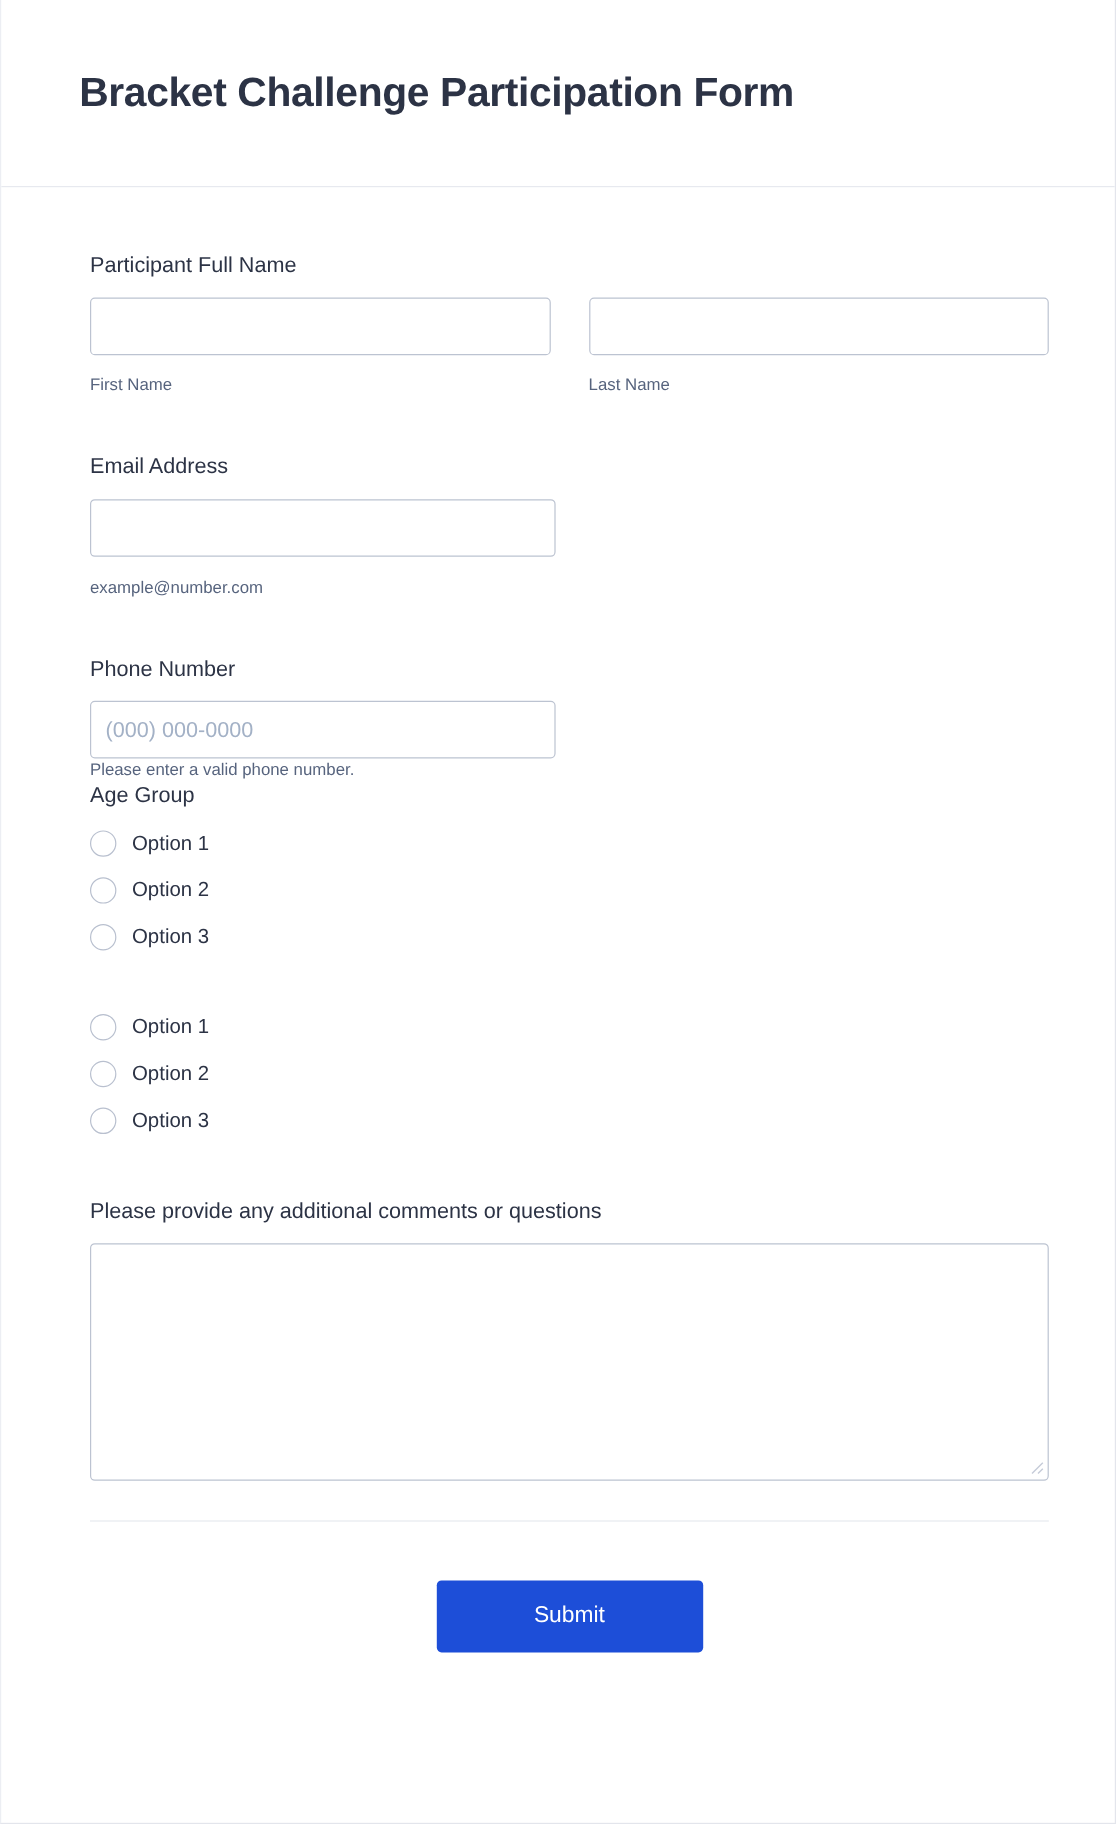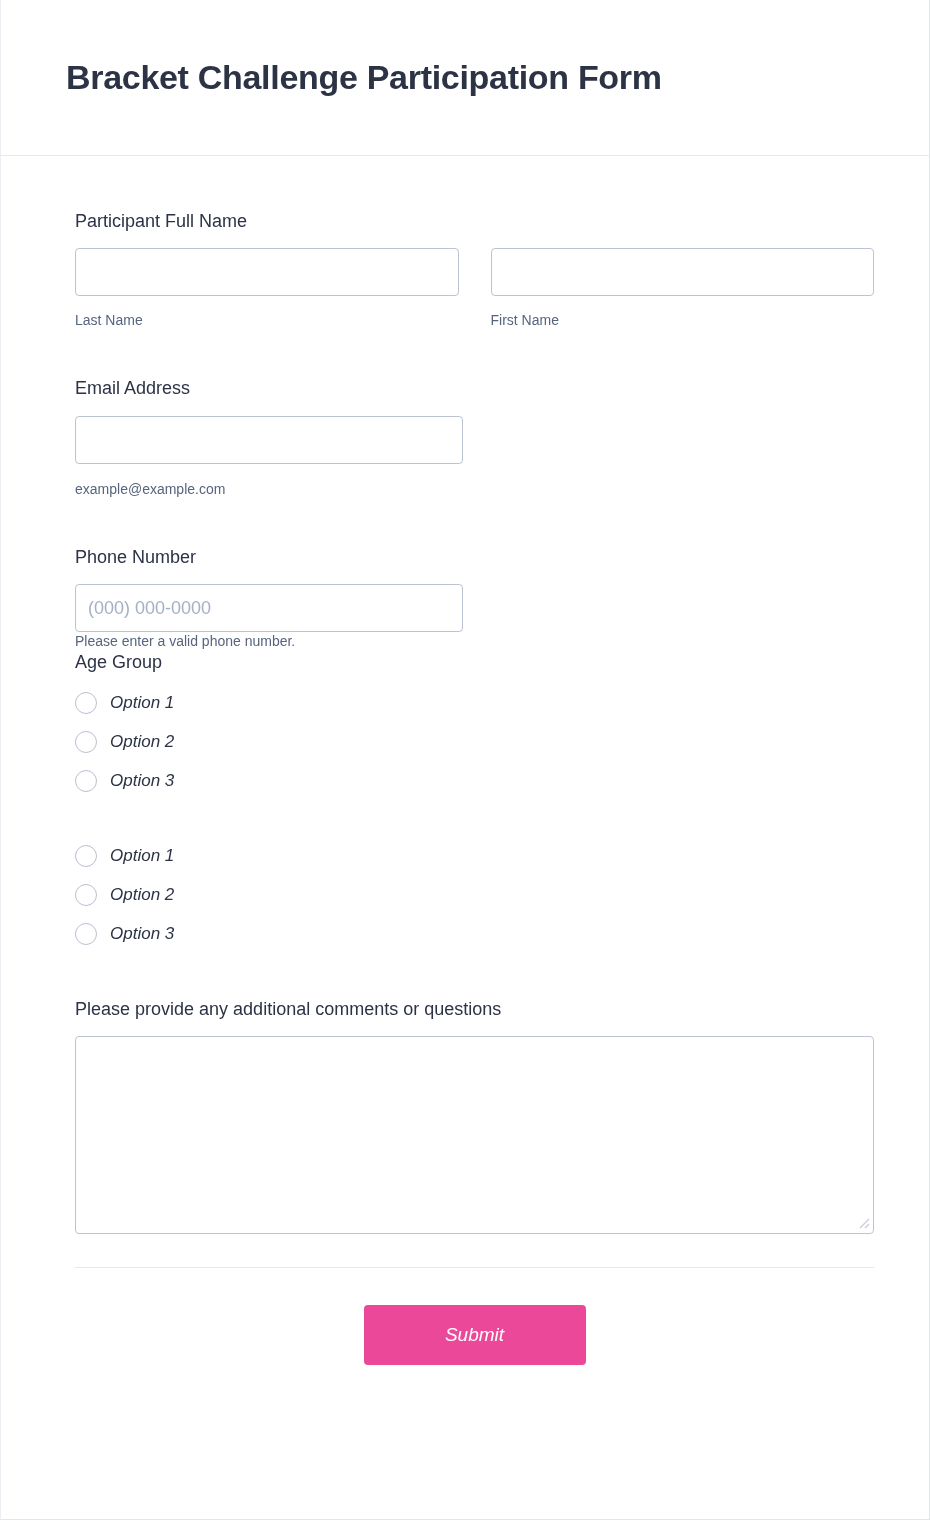--- a/index.html
+++ b/index.html
@@ -76,21 +76,21 @@
   .field-prev { margin-top: 51px; }
   .radio-group { display: flex; flex-direction: column; gap: 15px; margin-top: 17px; }
   .radio-row { display: flex; align-items: center; gap: 13px; height: 24px; cursor: pointer; }
   .radio-circle {
     width: 22px; height: 22px;
     border: 1px solid #b9c0cf;
     border-radius: 50%;
     background: #fff;
     flex: 0 0 auto;
   }
-  .radio-text { font-size: 17px; line-height: 24px; color: #2c3345; font-style: italic; }
+  .radio-text { font-size: 17px; line-height: 24px; color: #2c3345; }
 
   .field-comments { margin-top: 51px; }
   .textarea-wrap { position: relative; margin-top: 15px; }
   .comments-textarea {
     display: block;
     width: 100%;
     height: 198px;
     border: 1px solid #bcc3d1;
     border-radius: 4px;
     background: #fff;
@@ -100,63 +100,62 @@
     color: #2c3345;
     padding: 12px;
     outline: none;
   }
   .resize-grip { position: absolute; right: 4px; bottom: 5px; pointer-events: none; line-height: 0; }
 
   .submit-divider { margin-top: 33px; border-top: 1px solid #e7e9ef; }
   .submit-row { padding: 37px 0 0 0; }
   .submit-button {
     display: block;
-    margin: 0 auto;
+    margin: 12px auto;
     width: 222px;
     height: 60px;
     border: none;
     border-radius: 4px;
-    background: #ec4899;
+    background: #1d4ed8;
     color: #ffffff;
     font-family: "Liberation Sans", "DejaVu Sans", sans-serif;
     font-size: 19px;
     font-weight: 500;
     cursor: pointer;
-    font-style: italic;
   }
 </style>
 </head>
 <body>
 
 <div class="page">
 
   <div class="form-header">
     <h1 class="form-title">Bracket Challenge Participation Form</h1>
   </div>
 
   <div class="form-body">
 
     <div class="field field-fullname">
       <div class="q-label">Participant Full Name</div>
       <div class="name-row">
         <div class="name-col">
           <input type="text" class="text-input" value="" style="">
-          <div class="sub-label">Last Name</div>
+          <div class="sub-label">First Name</div>
         </div>
         <div class="name-col">
           <input type="text" class="text-input" value="" style="">
-          <div class="sub-label">First Name</div>
+          <div class="sub-label">Last Name</div>
         </div>
       </div>
     </div>
 
     <div class="field field-email">
       <div class="q-label">Email Address</div>
       <input type="text" class="text-input w-short" value="" style="">
-      <div class="sub-label">example@example.com</div>
+      <div class="sub-label">example@number.com</div>
     </div>
 
     <div class="field field-phone">
       <div class="q-label">Phone Number</div>
       <input type="text" class="text-input w-short" placeholder="(000) 000-0000" style="">
       <div class="sub-label">Please enter a valid phone number.</div>
     </div>
 
     <div class="field field-age">
       <div class="q-label">Age Group</div>

